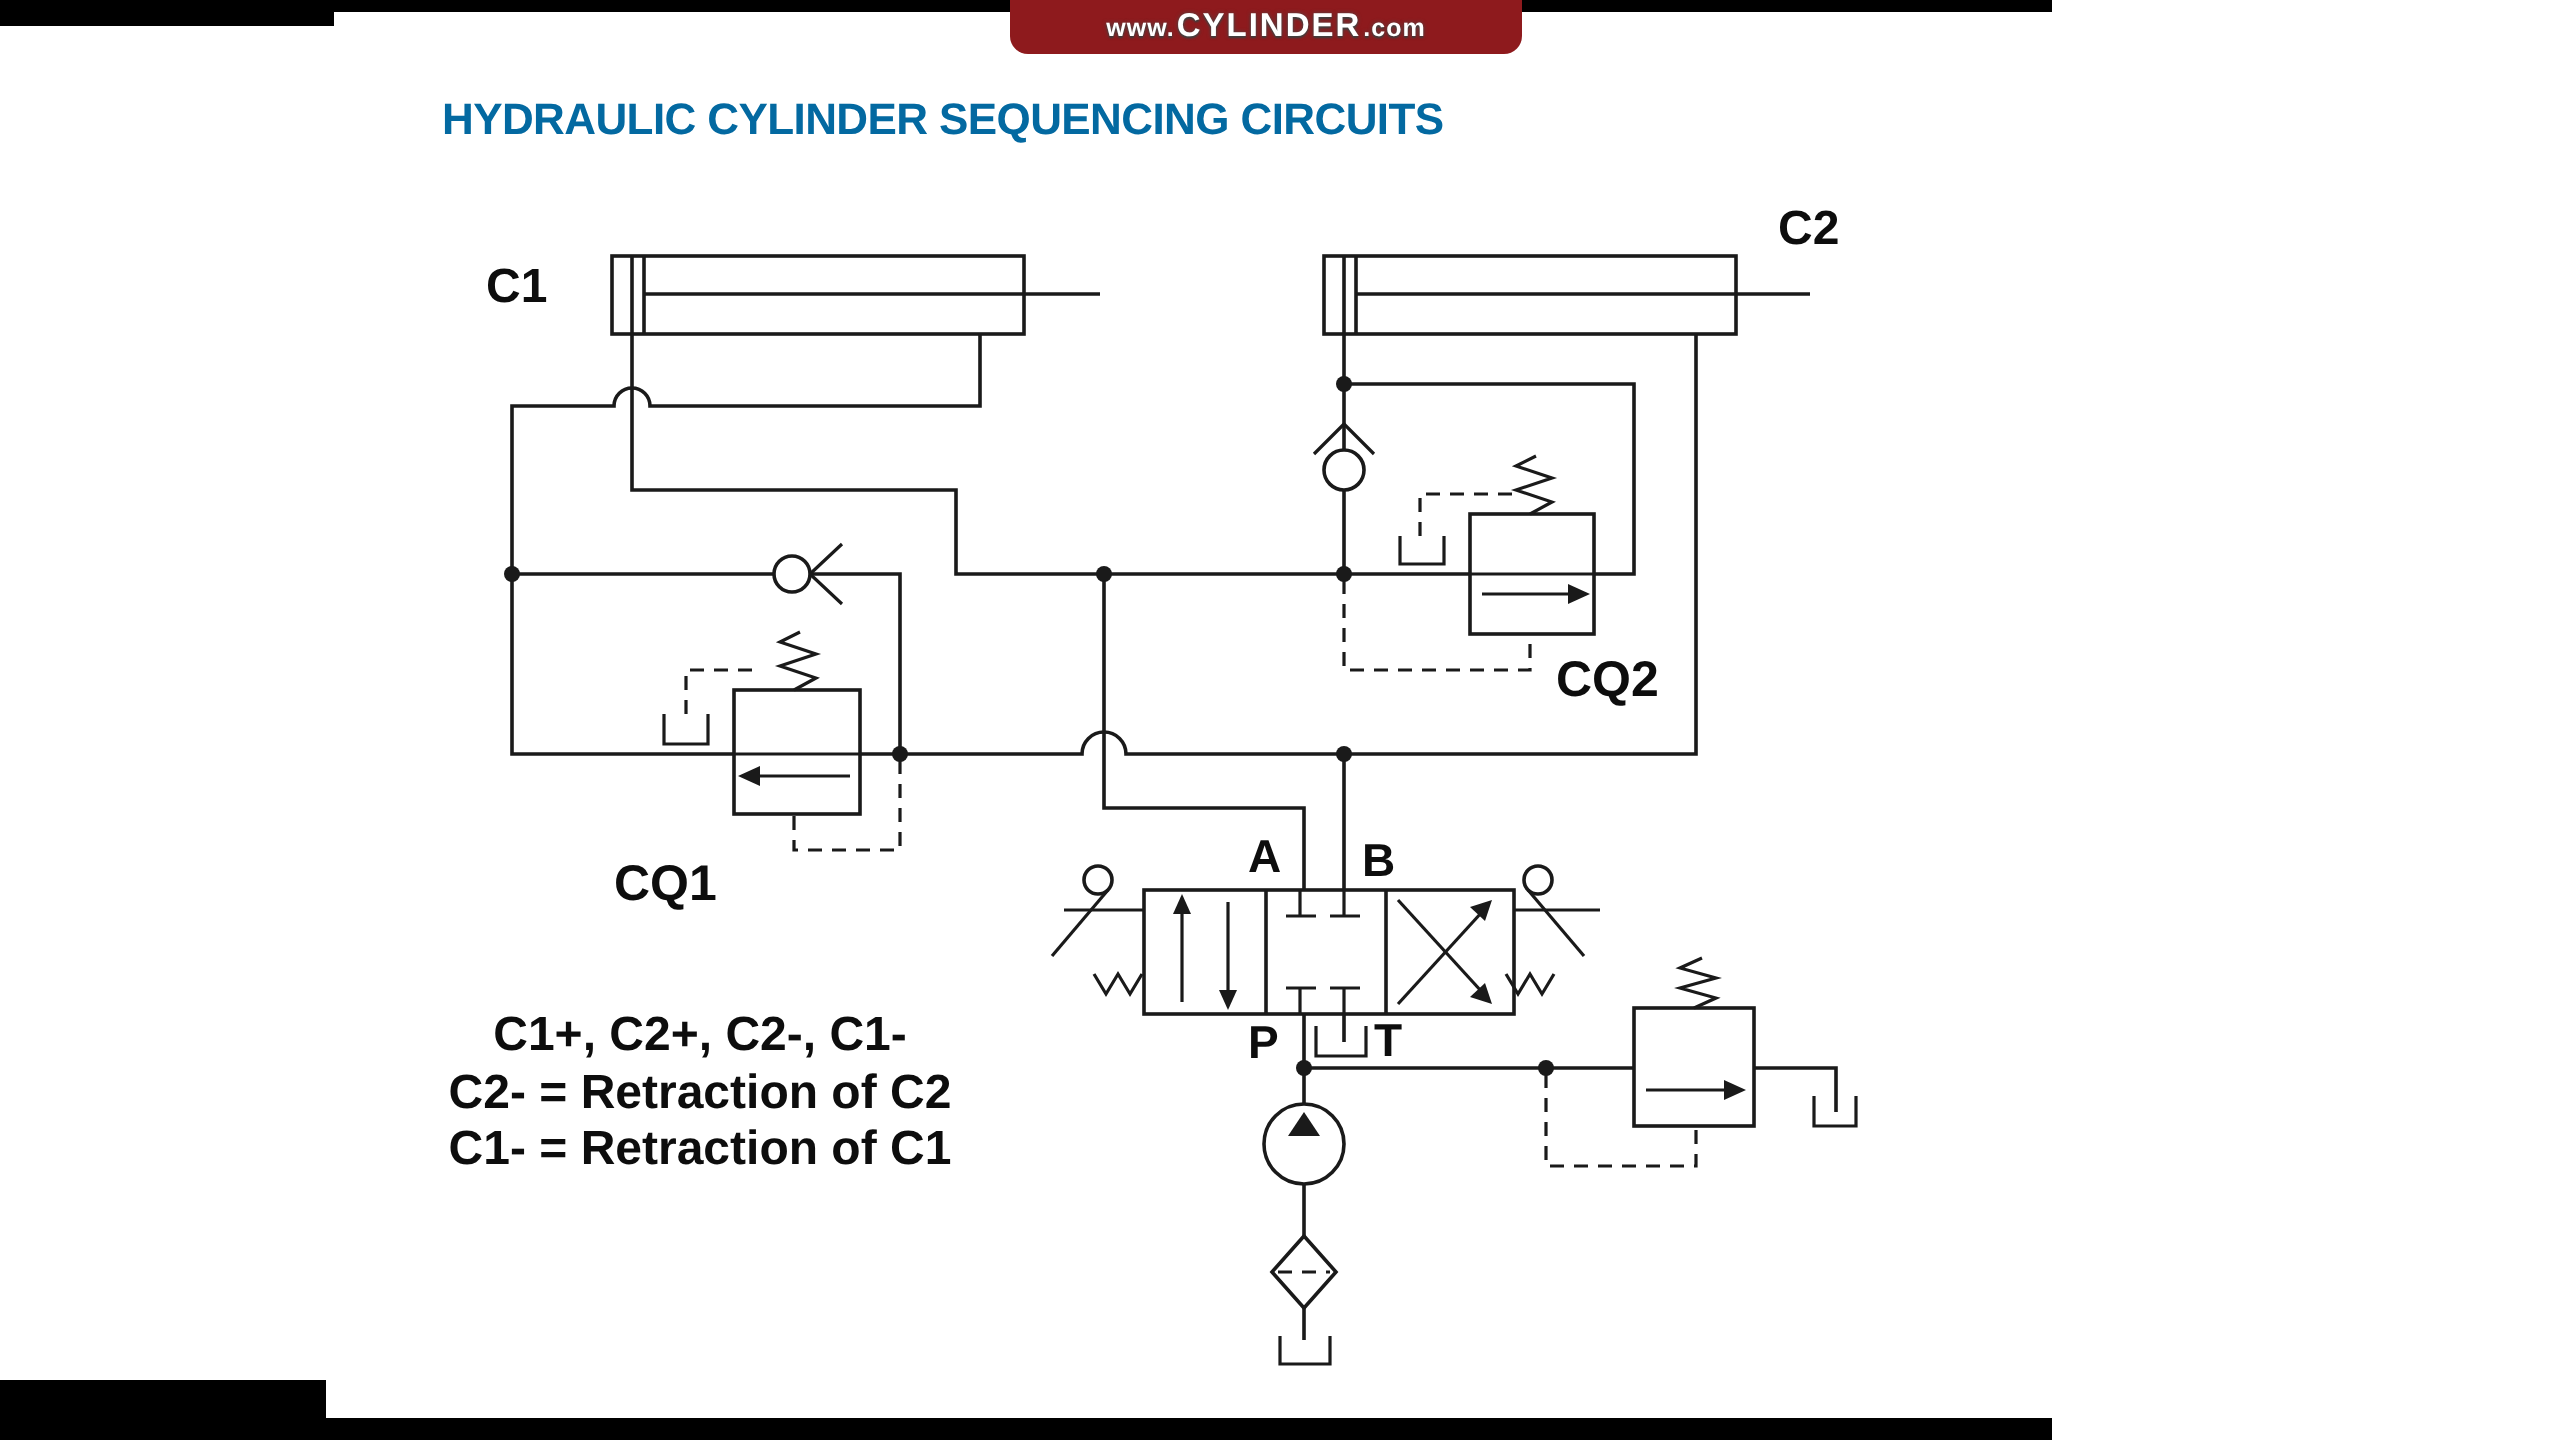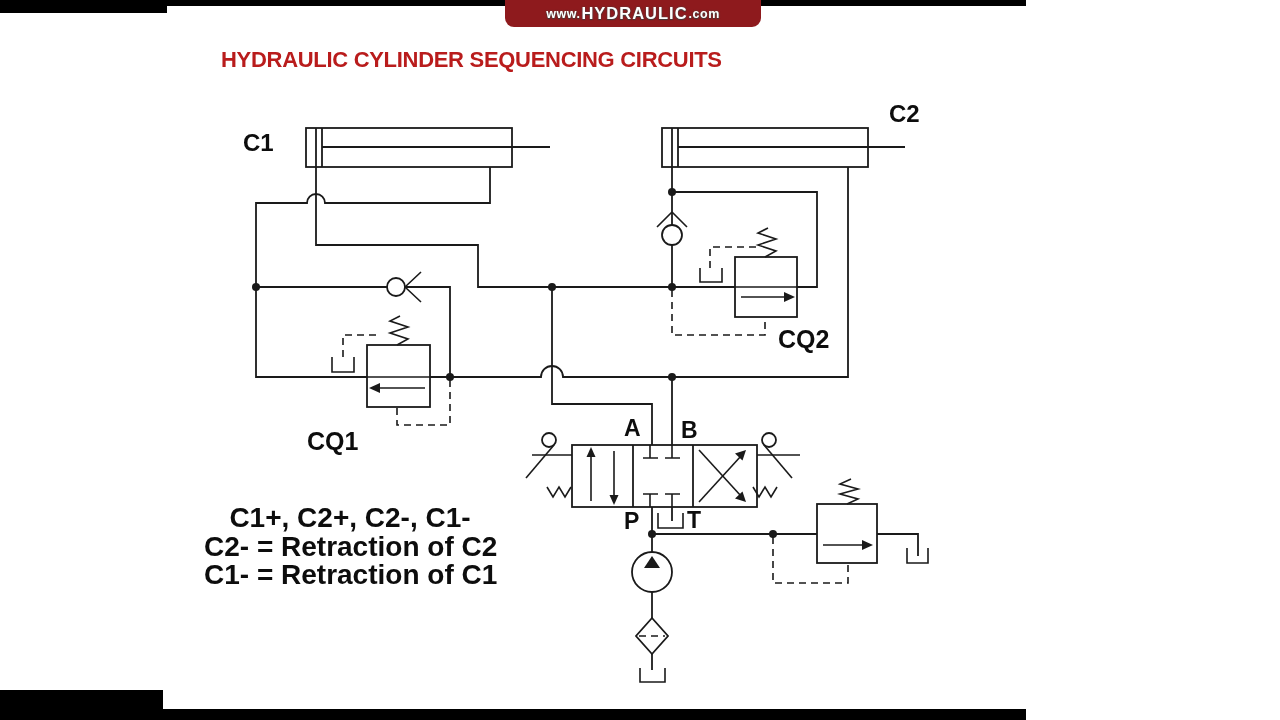--- a/index.html
+++ b/index.html
@@ -18,25 +18,25 @@
     position:absolute;left:505px;top:0;width:256px;height:27px;
     background:#8e1a1d;border-radius:0 0 9px 9px;
     display:flex;align-items:center;justify-content:center;
     color:#ffffff;font-weight:bold;white-space:nowrap;
     text-shadow:0 0 2px #4a4a4a,0 1px 1px #3a3a3a;
   }
   .watermark .small{font-size:12.5px;letter-spacing:.5px;}
   .watermark .brand{font-size:16.5px;letter-spacing:1px;margin:0 1px;}
   .page-title{
     position:absolute;left:221px;top:47px;font-size:22px;font-weight:bold;
-    letter-spacing:-0.3px;color:#b91c1c;white-space:nowrap;
+    letter-spacing:-0.3px;color:#0369a1;white-space:nowrap;
   }
   .legend{
     position:absolute;left:204px;top:504px;width:292px;text-align:center;
-    font-size:28px;font-weight:bold;color:#0d0d0d;line-height:28.7px;white-space:nowrap;
+    font-size:24px;font-weight:bold;color:#0d0d0d;line-height:28.7px;white-space:nowrap;
   }
   svg text{font-family:"Liberation Sans","DejaVu Sans",sans-serif;font-weight:bold;fill:#0d0d0d;}
   .ln{fill:none;stroke:#1a1a1a;stroke-width:1.8;}
   .thin{fill:none;stroke:#1a1a1a;stroke-width:1.6;}
   .dash{fill:none;stroke:#1a1a1a;stroke-width:1.6;stroke-dasharray:7 5;}
   .fillb{fill:#1a1a1a;stroke:none;}
   .wfill{fill:#ffffff;stroke:#1a1a1a;stroke-width:1.8;}
 </style>
 </head>
 <body>
@@ -45,21 +45,21 @@
 
   <div class="bar bar-top"></div>
   <div class="bar bar-top-left"></div>
   <div class="bar bar-top-right"></div>
   <div class="bar bar-bottom-left"></div>
   <div class="bar bar-bottom-right"></div>
   <div class="bar bar-bottom"></div>
 
   <div class="watermark">
     <span class="small">www.</span>
-      <span class="brand">HYDRAULIC</span>
+      <span class="brand">CYLINDER</span>
       <span class="small">.com</span>
   </div>
 
   <div class="page-title">HYDRAULIC CYLINDER SEQUENCING CIRCUITS</div>
 
   <div class="legend">
     <div>C1+, C2+, C2-, C1-</div>
     <div>C2- = Retraction of C2</div>
     <div>C1- = Retraction of C1</div>
   </div>

